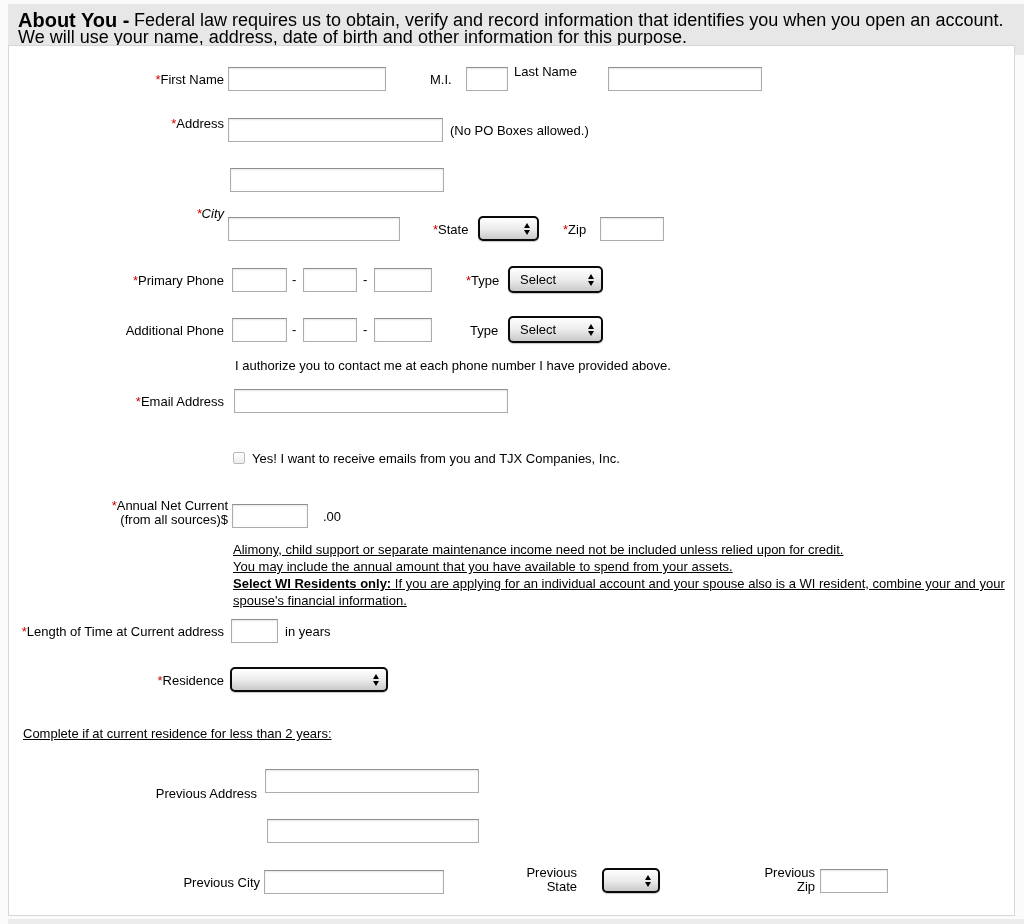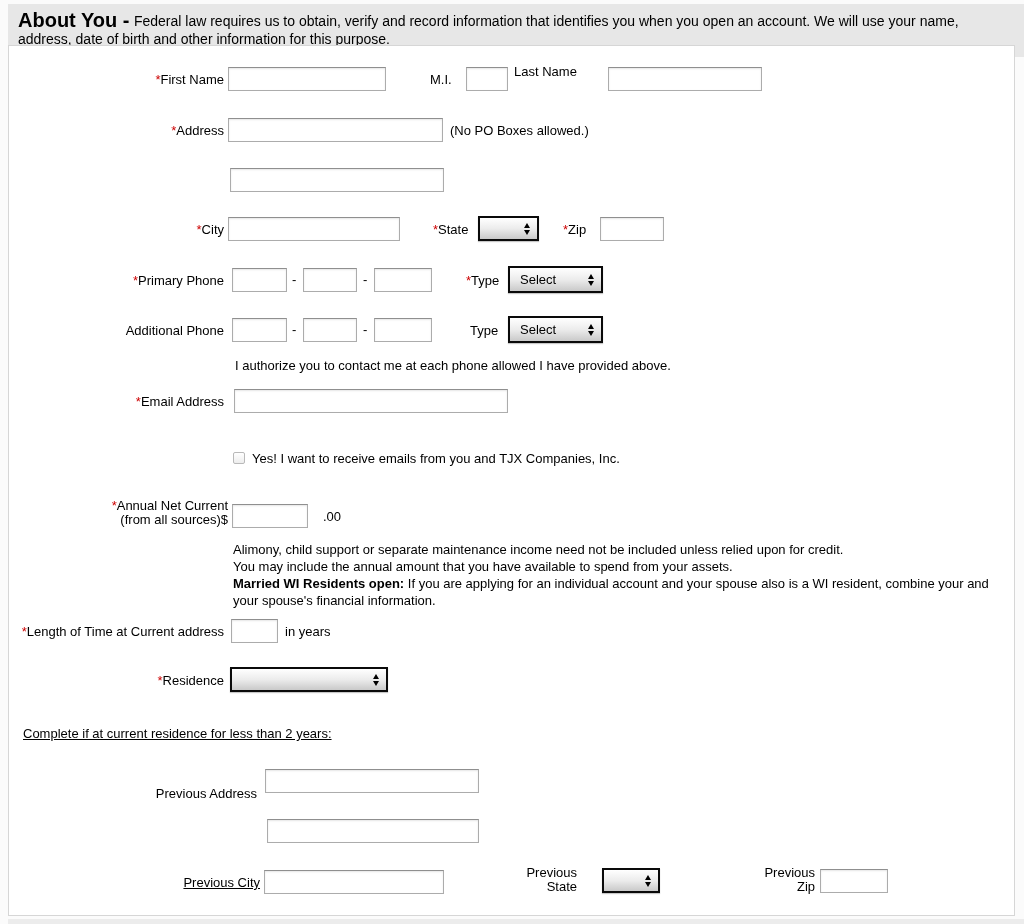--- a/index.html
+++ b/index.html
@@ -2,48 +2,48 @@
 <html><head>
 <meta charset="utf-8">
 <style>
   html,body{margin:0;padding:0;}
   body{font-family:"Liberation Sans",sans-serif;color:#000;background:#fbfbfb;}
   .page{position:relative;width:1024px;height:924px;background:#fbfbfb;overflow:hidden;}
 
   .header{position:absolute;left:8px;top:4px;right:0;background:#e7e7e7;
           padding:8px 14px 9px 10px;box-sizing:border-box;line-height:17px;}
   .header .title{font-size:20px;font-weight:bold;vertical-align:-1px;}
-  .header .desc{font-size:14px;}
+  .header .desc{font-size:18px;}
 
   .body-box{position:absolute;left:8px;top:45px;width:1007px;height:871px;
             background:#fff;border:1px solid #d6d6d6;box-sizing:border-box;}
   .bottom-strip{position:absolute;left:8px;right:0;top:919px;height:5px;background:#ececec;}
 
   .fl{position:absolute;left:0;top:0;width:898px;height:924px;font-size:13px;}
   .lbl{position:absolute;white-space:nowrap;}
   .lblr{position:absolute;text-align:right;white-space:nowrap;}
   .twoline{line-height:14px;}
   .req{color:#cc0000;}
 
   .ti{position:absolute;box-sizing:border-box;height:24px;border:1px solid #acacac;
       border-top-color:#8f8f8f;background:#fff;box-shadow:inset 0 1px 2px rgba(0,0,0,.10);
       font:13px "Liberation Sans",sans-serif;padding:0 4px;}
 
   .macselect{position:absolute;box-sizing:border-box;height:25px;border:2px solid #0a0a0a;
-      border-radius:0;background:linear-gradient(180deg,#ffffff 0%,#ececec 50%,#c9c9c9 100%);
+      border-radius:5px;background:linear-gradient(180deg,#ffffff 0%,#ececec 50%,#c9c9c9 100%);
       display:flex;align-items:center;padding:0 7px 0 10px;font-size:13px;
       box-shadow:0 1px 1px rgba(0,0,0,.22);}
   .arrows{margin-left:auto;display:flex;flex-direction:column;gap:2px;align-items:center;}
   .tu{width:0;height:0;border-left:3.5px solid transparent;border-right:3.5px solid transparent;border-bottom:5px solid #000;}
   .td{width:0;height:0;border-left:3.5px solid transparent;border-right:3.5px solid transparent;border-top:5px solid #000;}
 
   .cb{position:absolute;width:12px;height:12px;border:1px solid #b9b9b9;border-radius:2px;
       background:linear-gradient(#ffffff,#ededed);box-sizing:border-box;}
 
-  .notes{position:absolute;line-height:17px;}
+  .notes{position:absolute;line-height:17px;text-decoration:underline;}
   .notes p{margin:0;}
 </style>
 </head>
 <body>
 
 <div class="page">
 
   <div class="header">
     <span class="title">About You -</span>
     <span class="desc">Federal law requires us to obtain, verify and record information that identifies you when you open an account. We will use your name, address, date of birth and other information for this purpose.</span>
@@ -54,27 +54,27 @@
 
   <div class="fl">
 
     <div class="lblr" style="left:0;width:224px;top:72px;"><span class="req">*</span><span>First Name</span></div>
     <input class="ti" style="left: 228px; top: 67px; width: 158px;" type="text" value="">
     <div class="lbl" style="left:430px;top:72px;">M.I.</div>
     <input class="ti" style="left: 466px; top: 67px; width: 42px;" type="text" value="">
     <div class="lbl" style="left:514px;top:64px;">Last Name</div>
     <input class="ti" style="left: 608px; top: 67px; width: 154px;" type="text" value="">
 
-    <div class="lblr" style="left:0;width:224px;top:123px;"><span class="req">*</span><span>Address</span></div>
+    <div class="lblr" style="left:0;width:224px;top:116px;"><span class="req">*</span><span>Address</span></div>
     <input class="ti" style="left: 228px; top: 118px; width: 215px;" type="text" value="">
     <div class="lbl" style="left:450px;top:123px;">(No PO Boxes allowed.)</div>
 
     <input class="ti" style="left: 230px; top: 168px; width: 214px;" type="text" value="">
 
-    <div class="lblr" style="left:0;width:224px;top:222px;"><span class="req">*</span><span>City</span></div>
+    <div class="lblr" style="left:0;width:224px;top:206px;font-style:italic;"><span class="req">*</span><span>City</span></div>
     <input class="ti" style="left: 228px; top: 217px; width: 172px;" type="text" value="">
     <div class="lbl" style="left:433px;top:222px;"><span class="req">*</span><span>State</span></div>
     <div class="macselect" style="left:478px;top:216px;width:61px;">
       <span></span>
       <span class="arrows">
           <span class="tu"></span>
           <span class="td"></span>
         </span>
     </div>
     <div class="lbl" style="left:563px;top:222px;"><span class="req">*</span><span>Zip</span></div>
@@ -103,39 +103,39 @@
     <input class="ti" style="left: 374px; top: 318px; width: 58px;" type="text" value="">
     <div class="lbl" style="left:470px;top:323px;">Type</div>
     <div class="macselect" style="left:508px;top:316px;width:95px;height:27px;">
       <span>Select</span>
       <span class="arrows">
           <span class="tu"></span>
           <span class="td"></span>
         </span>
     </div>
 
-    <div class="lbl" style="left:235px;top:358px;">I authorize you to contact me at each phone allowed I have provided above.</div>
+    <div class="lbl" style="left:235px;top:358px;">I authorize you to contact me at each phone number I have provided above.</div>
 
     <div class="lblr" style="left:0;width:224px;top:394px;"><span class="req">*</span><span>Email Address</span></div>
     <input class="ti" style="left: 234px; top: 389px; width: 274px;" type="text" value="">
 
     <div class="cb" style="left:233px;top:452px;"></div>
     <div class="lbl" style="left:252px;top:451px;">Yes! I want to receive emails from you and TJX Companies, Inc.</div>
 
     <div class="lblr twoline" style="left:0;width:228px;top:499px;">
       <div><span class="req">*</span><span>Annual Net Current</span></div>
       <div>(from all sources)$</div>
     </div>
     <input class="ti" style="left: 232px; top: 504px; width: 76px;" type="text" value="">
     <div class="lbl" style="left:323px;top:509px;">.00</div>
 
     <div class="notes" style="left:233px;top:541px;width:778px;">
       <p>Alimony, child support or separate maintenance income need not be included unless relied upon for credit.</p>
       <p>You may include the annual amount that you have available to spend from your assets.</p>
-      <p><b>Married WI Residents open:</b><span> If you are applying for an individual account and your spouse also is a WI resident, combine your and your spouse's financial information.</span></p>
+      <p><b>Select WI Residents only:</b><span> If you are applying for an individual account and your spouse also is a WI resident, combine your and your spouse's financial information.</span></p>
     </div>
 
     <div class="lblr" style="left:0;width:224px;top:624px;"><span class="req">*</span><span>Length of Time at Current address</span></div>
     <input class="ti" style="left: 231px; top: 619px; width: 47px;" type="text" value="">
     <div class="lbl" style="left:285px;top:624px;">in years</div>
 
     <div class="lblr" style="left:0;width:224px;top:673px;"><span class="req">*</span><span>Residence</span></div>
     <div class="macselect" style="left:230px;top:667px;width:158px;">
       <span></span>
       <span class="arrows">
@@ -143,21 +143,21 @@
           <span class="td"></span>
         </span>
     </div>
 
     <div class="lbl" style="left:23px;top:726px;text-decoration:underline;">Complete if at current residence for less than 2 years:</div>
 
     <div class="lblr" style="left:0;width:257px;top:774px;margin-top:12px;">Previous Address</div>
     <input class="ti" style="left: 265px; top: 769px; width: 214px;" type="text" value="">
     <input class="ti" style="left: 267px; top: 819px; width: 212px;" type="text" value="">
 
-    <div class="lblr" style="left:0;width:260px;top:875px;text-decoration:underline;">Previous City</div>
+    <div class="lblr" style="left:0;width:260px;top:875px;">Previous City</div>
     <input class="ti" style="left: 264px; top: 870px; width: 180px;" type="text" value="">
     <div class="lblr twoline" style="left:497px;width:80px;top:866px;">
       <div>Previous</div>
       <div>State</div>
     </div>
     <div class="macselect" style="left:602px;top:868px;width:58px;">
       <span></span>
       <span class="arrows">
           <span class="tu"></span>
           <span class="td"></span>

